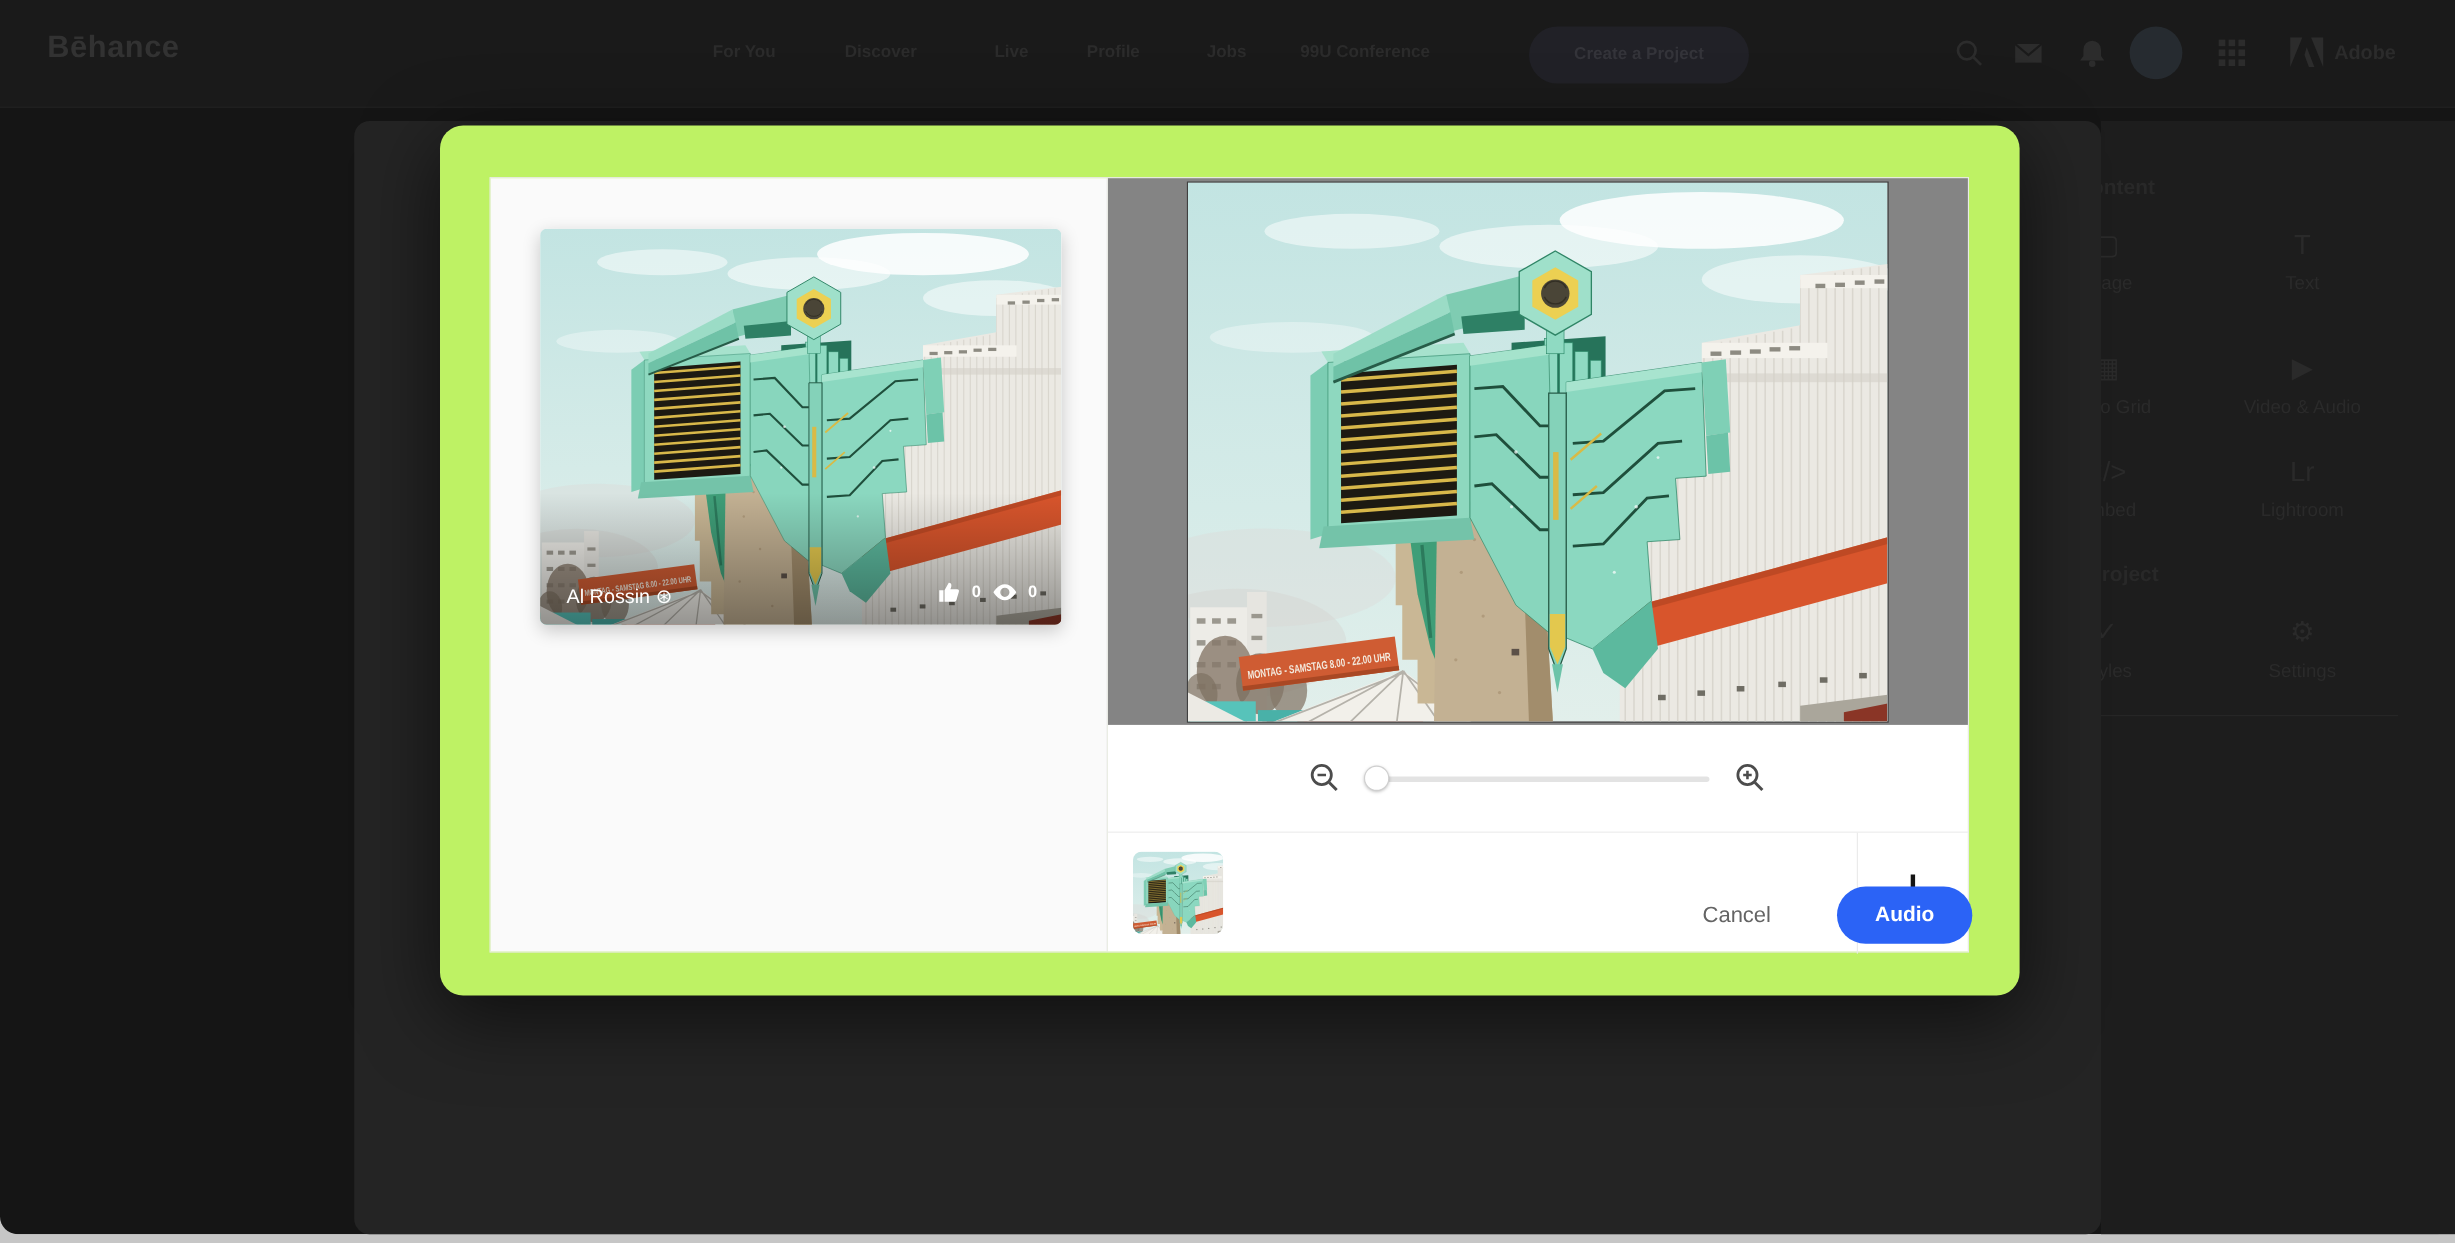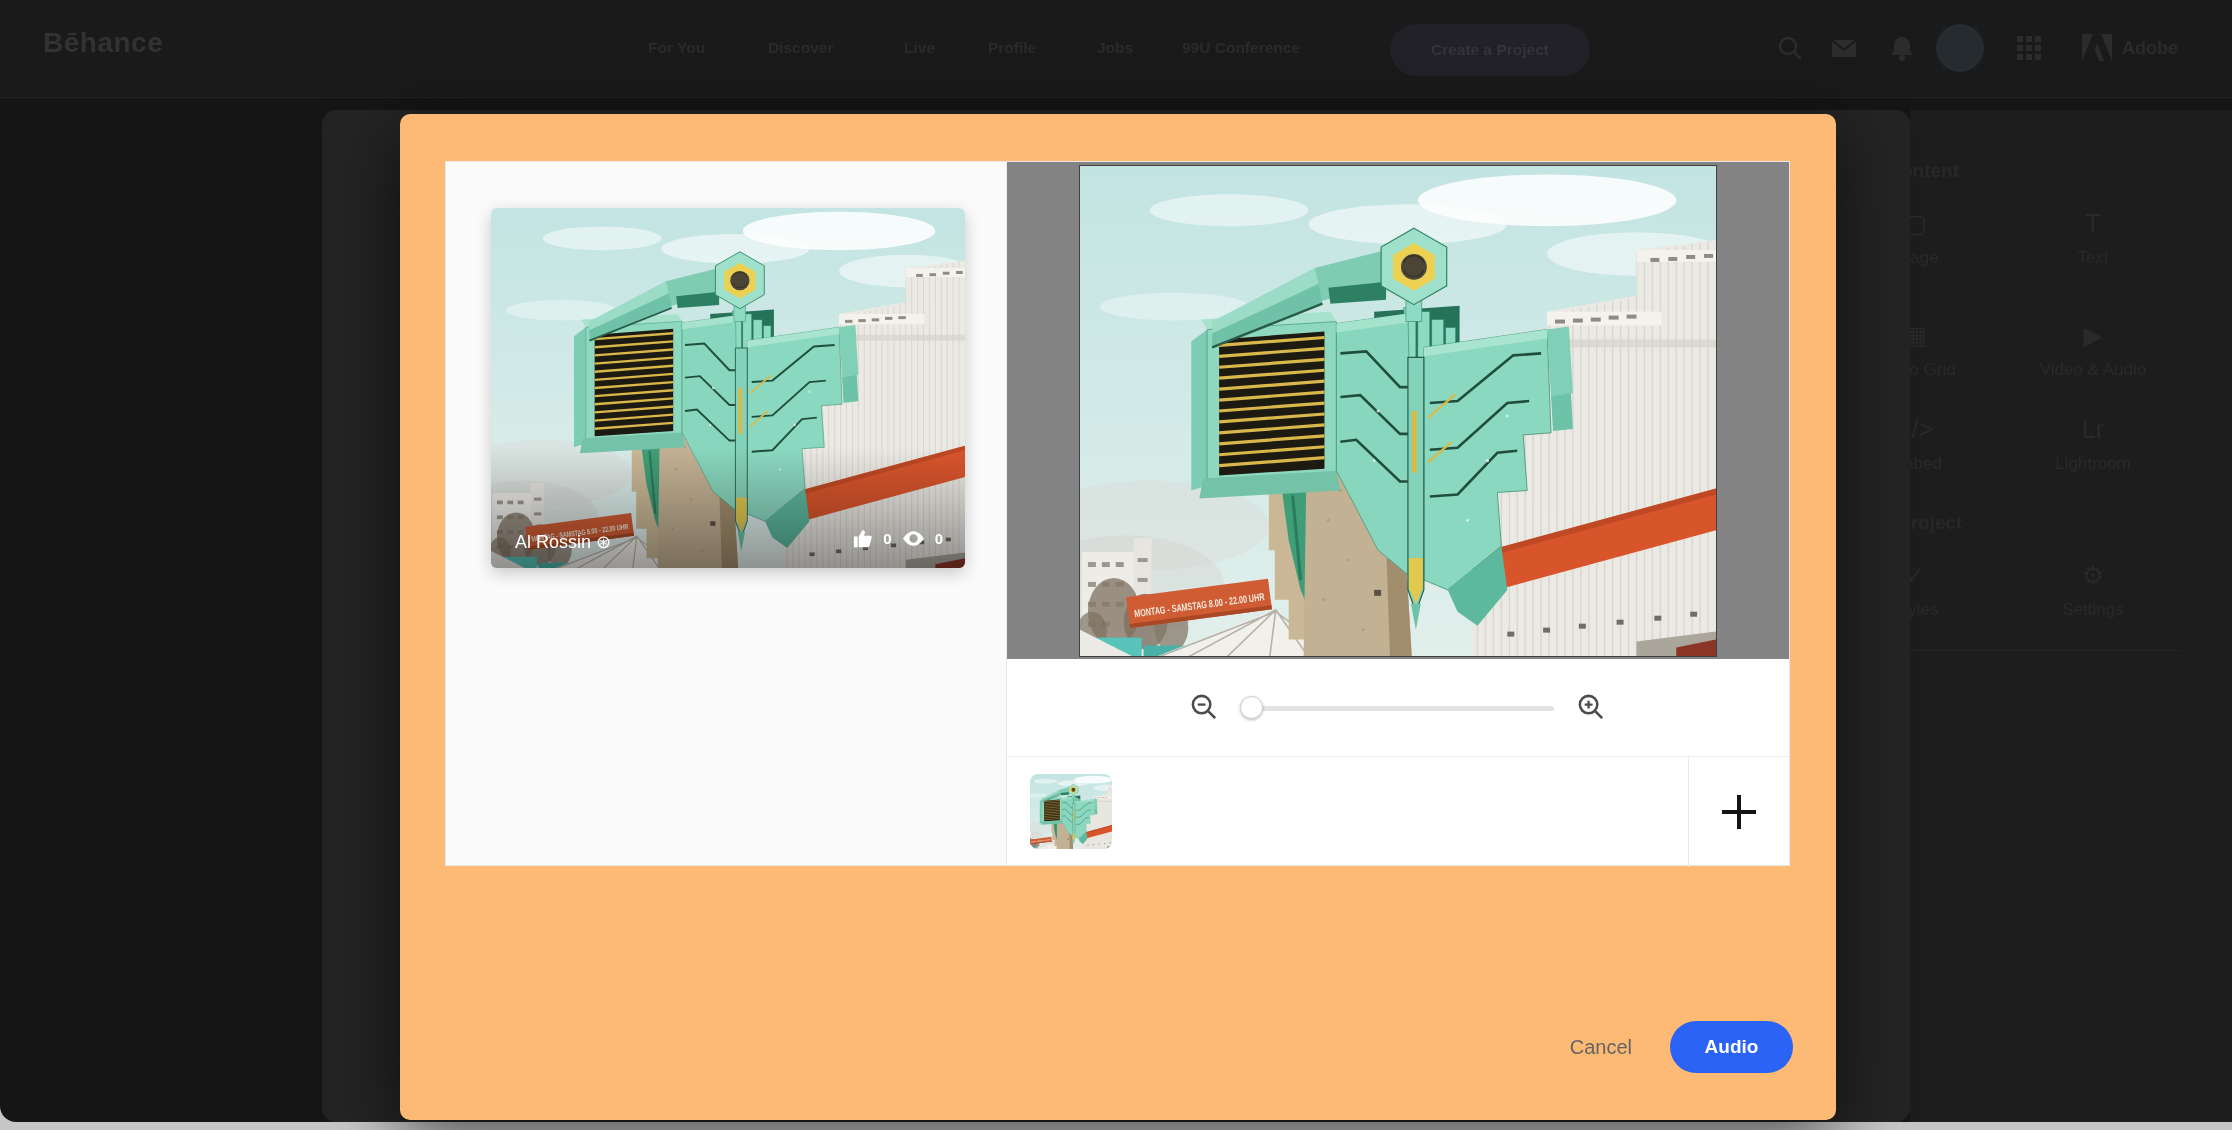--- a/index.html
+++ b/index.html
@@ -17,21 +17,21 @@
   
   .dimbar{position:absolute;left:1910px;top:110px;width:322px;height:1012px;background:#1d1d1d;}
   .dim-head{position:absolute;font-size:19px;font-weight:bold;color:#282828;white-space:nowrap;}
   .dim-tile{position:absolute;width:150px;text-align:center;color:#2a2a2a;}
   .dim-tile .ticon{font-size:25px;line-height:26px;height:30px;color:#2a2a2a;}
   .dim-tile .tlabel{font-size:17px;margin-top:8px;white-space:nowrap;}
   .dim-div{position:absolute;left:0;width:270px;height:1px;background:#262626;}
   .canvas-panel{position:absolute;left:322px;top:110px;width:1588px;height:1012px;background:#242424;border-radius:14px;}
   .bottom-strip{position:absolute;left:0;top:1122px;width:2232px;height:8px;background:#c6c6c6;}
   
-  .modal{position:absolute;left:400px;top:114px;width:1436px;height:1006px;background:#fdba74;border-radius:10px;box-shadow:0 18px 70px rgba(0,0,0,.6);}
+  .modal{position:absolute;left:400px;top:114px;width:1436px;height:791px;background:#bef264;border-radius:21px;box-shadow:0 18px 70px rgba(0,0,0,.6);}
   .panel{position:absolute;left:45px;top:47px;width:1345px;height:705px;border:1px solid #e9e9e9;display:flex;box-sizing:border-box;}
   .left-cell{width:560px;background:#fafafa;border-right:1px solid #e9e9e9;position:relative;flex:none;}
   .preview-card{position:absolute;left:45px;top:46px;width:474px;height:360px;border-radius:6px;overflow:hidden;box-shadow:0 5px 16px rgba(0,0,0,.2);}
   .preview-card svg.photo{position:absolute;left:0;top:0;width:100%;height:100%;}
   .preview-grad{position:absolute;left:0;bottom:0;width:100%;height:120px;background:linear-gradient(to bottom,rgba(0,0,0,0),rgba(0,0,0,.38));}
   .preview-title{position:absolute;left:24px;bottom:15px;color:#fff;font-size:18px;}
   .preview-stats{position:absolute;right:22px;bottom:17px;display:flex;align-items:center;gap:9px;color:#fff;font-size:15px;font-weight:bold;}
   .right-cell{flex:1;display:flex;flex-direction:column;background:#fff;}
   .viewport{height:497px;background:#848484;display:flex;align-items:center;justify-content:center;flex:none;}
   .crop-image{width:636px;height:490px;border:1px solid #404040;box-sizing:content-box;overflow:hidden;position:relative;}
@@ -39,21 +39,21 @@
   .controls{height:97px;display:flex;align-items:center;justify-content:center;gap:22px;flex:none;}
   .zoombtn{width:31px;height:31px;cursor:pointer;}
   .slider{position:relative;width:312px;height:24px;}
   .slider .track{position:absolute;left:0;top:10px;width:312px;height:5px;border-radius:3px;background:#e3e3e3;}
   .slider .handle{position:absolute;left:-2px;top:0;width:23px;height:23px;border-radius:50%;background:#fff;border:1px solid #cfcfcf;box-shadow:0 1px 3px rgba(0,0,0,.25);box-sizing:border-box;}
   .thumbrow{height:110px;border-top:1px solid #ececec;display:flex;flex:none;}
   .thumbs{flex:1;position:relative;}
   .thumb{position:absolute;left:23px;top:17px;width:82px;height:75px;border-radius:8px;overflow:hidden;}
   .thumb svg.photo{width:100%;height:100%;display:block;}
   .addcell{width:100px;border-left:1px solid #e9e9e9;display:flex;align-items:center;justify-content:center;flex:none;cursor:pointer;}
-  .mfooter{position:absolute;right:43px;bottom:47px;display:flex;align-items:center;gap:38px;text-align:right;}
+  .mfooter{position:absolute;right:43px;bottom:47px;display:flex;align-items:center;gap:60px;text-align:right;}
   .cancel-btn{font-size:20px;color:#646464;cursor:pointer;}
   .crop-btn{width:123px;height:52px;border-radius:26px;background:#2b63f6;color:#fff;font-size:19px;font-weight:bold;display:flex;align-items:center;justify-content:center;cursor:pointer;}
 </style>
 </head>
 <body>
 
 <svg width="0" height="0" style="position:absolute" aria-hidden="true">
   <defs>
     <linearGradient id="skyg" x1="0" y1="0" x2="0" y2="1">
       <stop offset="0" stop-color="#c2e4e2"></stop>

